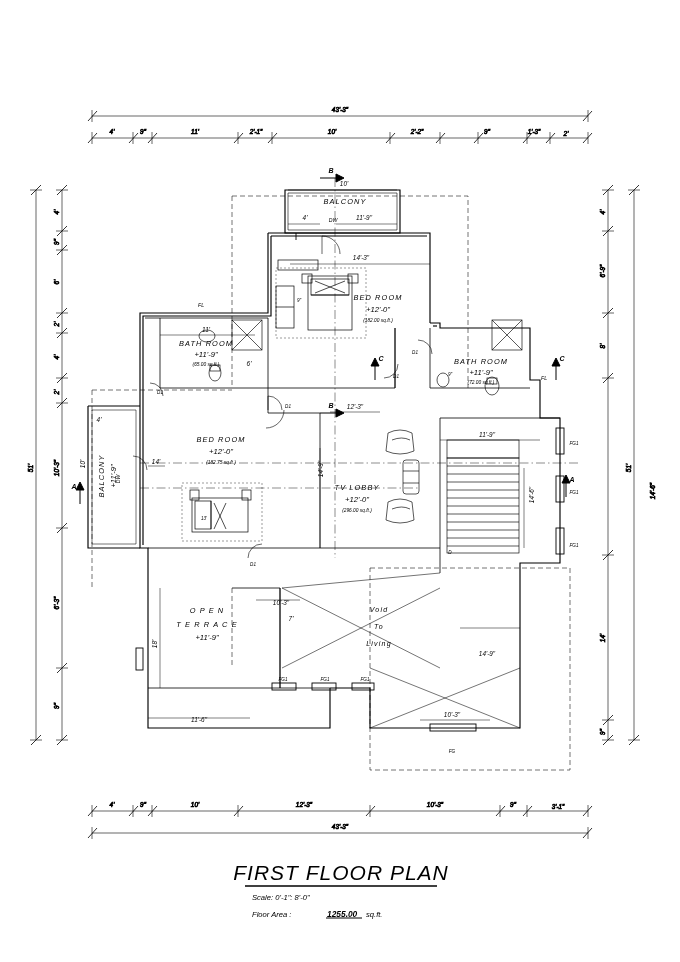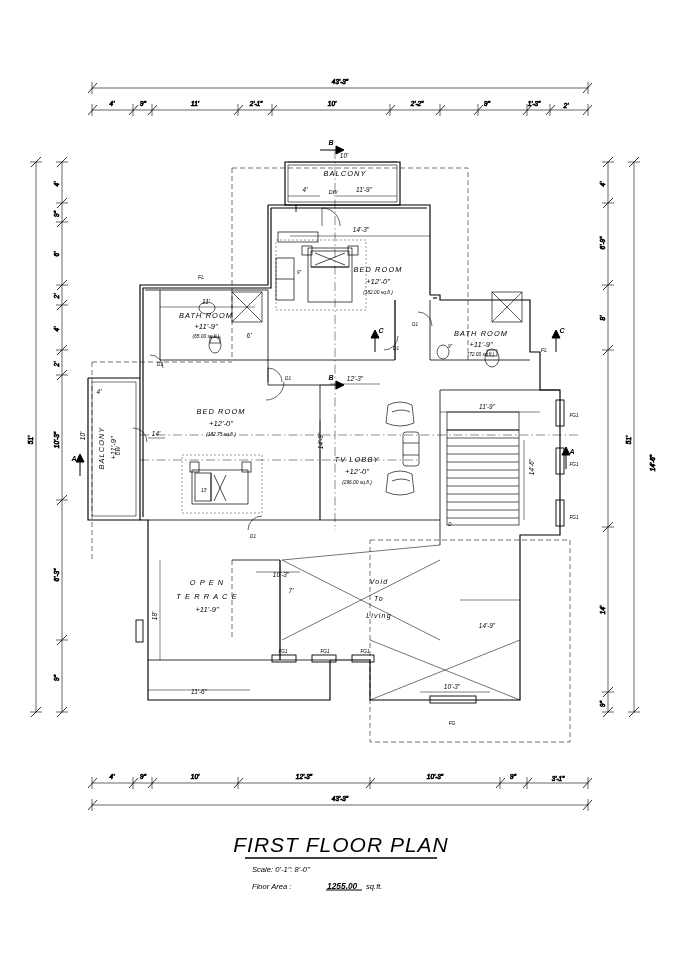--- a/index.html
+++ b/index.html
@@ -1,18 +1,18 @@
 <!DOCTYPE html>
 <html><head>
 <meta charset="utf-8">
 <style>
   html,body{margin:0;padding:0;background:#ffffff;}
   body{width:680px;height:962px;position:relative;overflow:hidden;
        font-family:"Liberation Sans",sans-serif;color:#000;}
-  .plan{position:absolute;inset:0;}
+  .plan{position:absolute;inset:0;margin-top:28px;}
   svg{display:block;}
   .t{font-family:"Liberation Sans",sans-serif;fill:#000;}
   .dim{font-size:6.4px;font-style:italic;}
   .dimv{font-size:6.4px;font-style:italic;}
   .room{font-size:7.4px;font-style:italic;letter-spacing:1.1px;}
   .roomsz{font-size:7.6px;font-style:italic;}
   .roomarea{font-size:4.8px;font-style:italic;}
   .lbl{font-size:5.2px;font-style:italic;}
   .lblsm{font-size:4.6px;font-style:italic;}
   .sect{font-size:7px;font-style:italic;font-weight:bold;}

